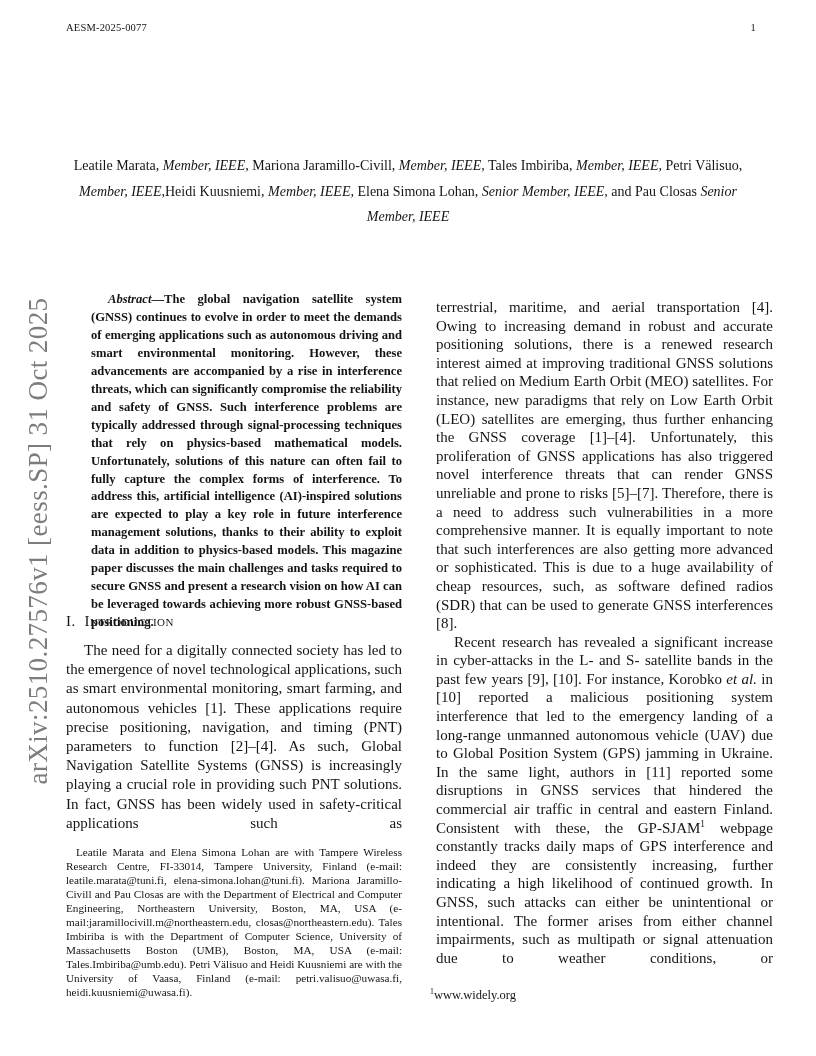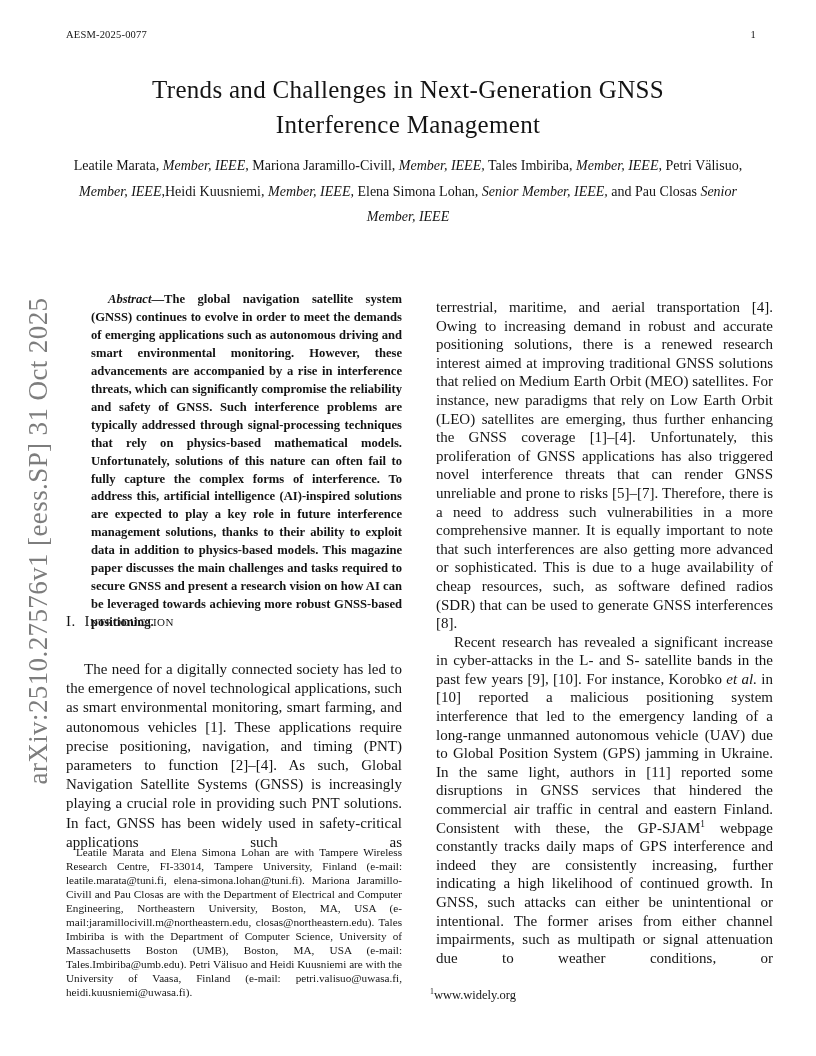--- a/index.html
+++ b/index.html
@@ -6,21 +6,21 @@
   html,body { background:#e8e8e8; }
   .page {
     position:relative;
     width:816px; height:1056px;
     margin:0 auto;
     background:#ffffff;
     color:#141414;
     font-family:"Liberation Serif","DejaVu Serif",serif;
     overflow:hidden;
   }
-  .hdr { position:absolute; top:29px; font-size:10.5px; letter-spacing:0.2px; }
+  .hdr { position:absolute; top:22px; font-size:10.5px; letter-spacing:0.2px; }
   .hdr-left  { left:66px; }
   .hdr-right { right:60px; }
 
   .title {
     position:absolute; top:72px; left:0; width:816px;
     text-align:center; font-size:25px; line-height:35px; font-weight:normal;
     letter-spacing:0.3px;
   }
   .authors {
     position:absolute; top:153px; left:58px; width:700px;
@@ -40,21 +40,21 @@
   .abstract .abs-label { font-style:italic; }
 
   .sec-heading {
     position:absolute; top:613px; left:66px; width:336px;
     text-align:left; font-size:15px;
     font-variant:small-caps; letter-spacing:0.4px;
   }
   .sec-heading .sec-num { margin-right:9px; }
 
   .intro {
-    top:660px; font-size:15px; line-height:19.2px;
+    top:641px; font-size:15px; line-height:19.2px;
   }
   .intro p { text-indent:18px; text-align-last:justify; }
 
   .foot-left {
     top:845px; font-size:11.2px; line-height:14px;
   }
   .foot-left p { text-indent:10px; }
 
   .body-right {
     top:298px; font-size:15px; line-height:18.6px;margin-left:12px;
@@ -80,21 +80,20 @@
 </head>
 <body>
 
 <div class="page">
 
   <div class="hdr hdr-left">AESM-2025-0077</div>
   <div class="hdr hdr-right">1</div>
 
   <div class="watermark" style="color: rgb(125, 125, 125);">arXiv:2510.27576v1 [eess.SP] 31 Oct 2025</div>
 
-  <h1 class="title"><span>Trends and Challenges in Next-Generation GNSS</span><br><span>Interference Management</span></h1>
 
   <div class="authors"><span>Leatile Marata, </span><i>Member, IEEE</i><span>, Mariona Jaramillo-Civill, </span><i>Member, IEEE,</i><span> Tales Imbiriba, </span><i>Member, IEEE,</i><span> Petri Välisuo, </span><i>Member, IEEE</i><span>,Heidi Kuusniemi, </span><i>Member, IEEE,</i><span> Elena Simona Lohan, </span><i>Senior Member, IEEE,</i><span> and Pau Closas </span><i>Senior Member, IEEE</i></div>
 
   <div class="col left-col-x abstract">
     <p><span class="abs-label">Abstract</span><span>—The global navigation satellite system (GNSS) continues to evolve in order to meet the demands of emerging applications such as autonomous driving and smart environmental monitoring. However, these advancements are accompanied by a rise in interference threats, which can significantly compromise the reliability and safety of GNSS. Such interference problems are typically addressed through signal-processing techniques that rely on physics-based mathematical models. Unfortunately, solutions of this nature can often fail to fully capture the complex forms of interference. To address this, artificial intelligence (AI)-inspired solutions are expected to play a key role in future interference management solutions, thanks to their ability to exploit data in addition to physics-based models. This magazine paper discusses the main challenges and tasks required to secure GNSS and present a research vision on how AI can be leveraged towards achieving more robust GNSS-based positioning.</span></p>
   </div>
 
   <div class="sec-heading">
     <span class="sec-num">I.</span><span>Introduction</span>
   </div>

